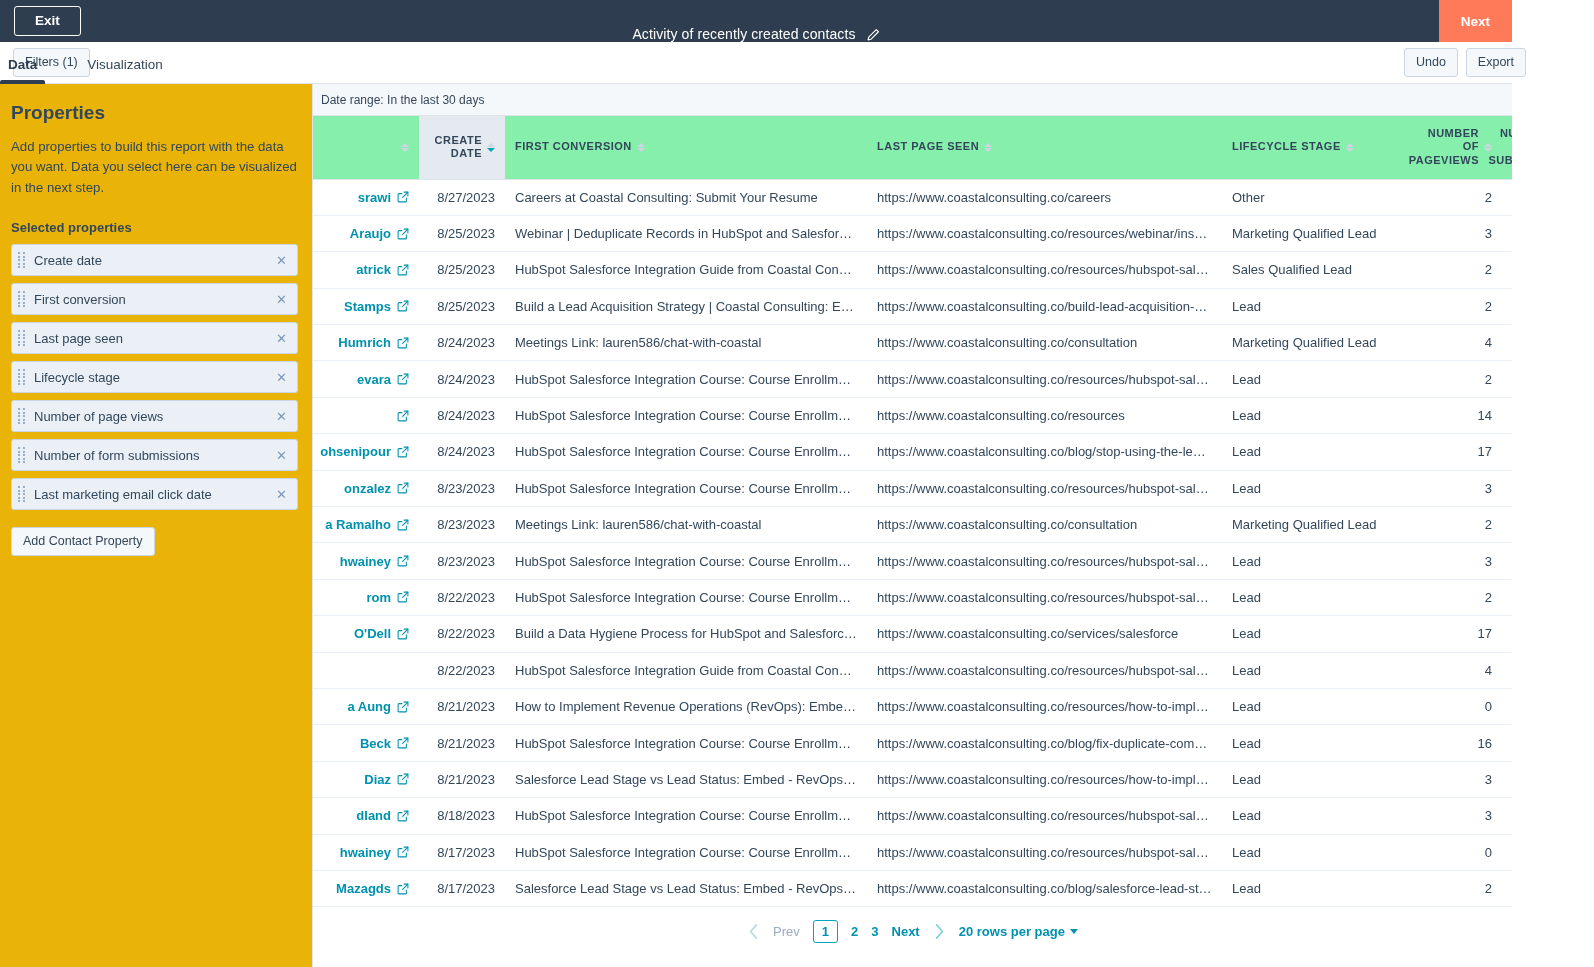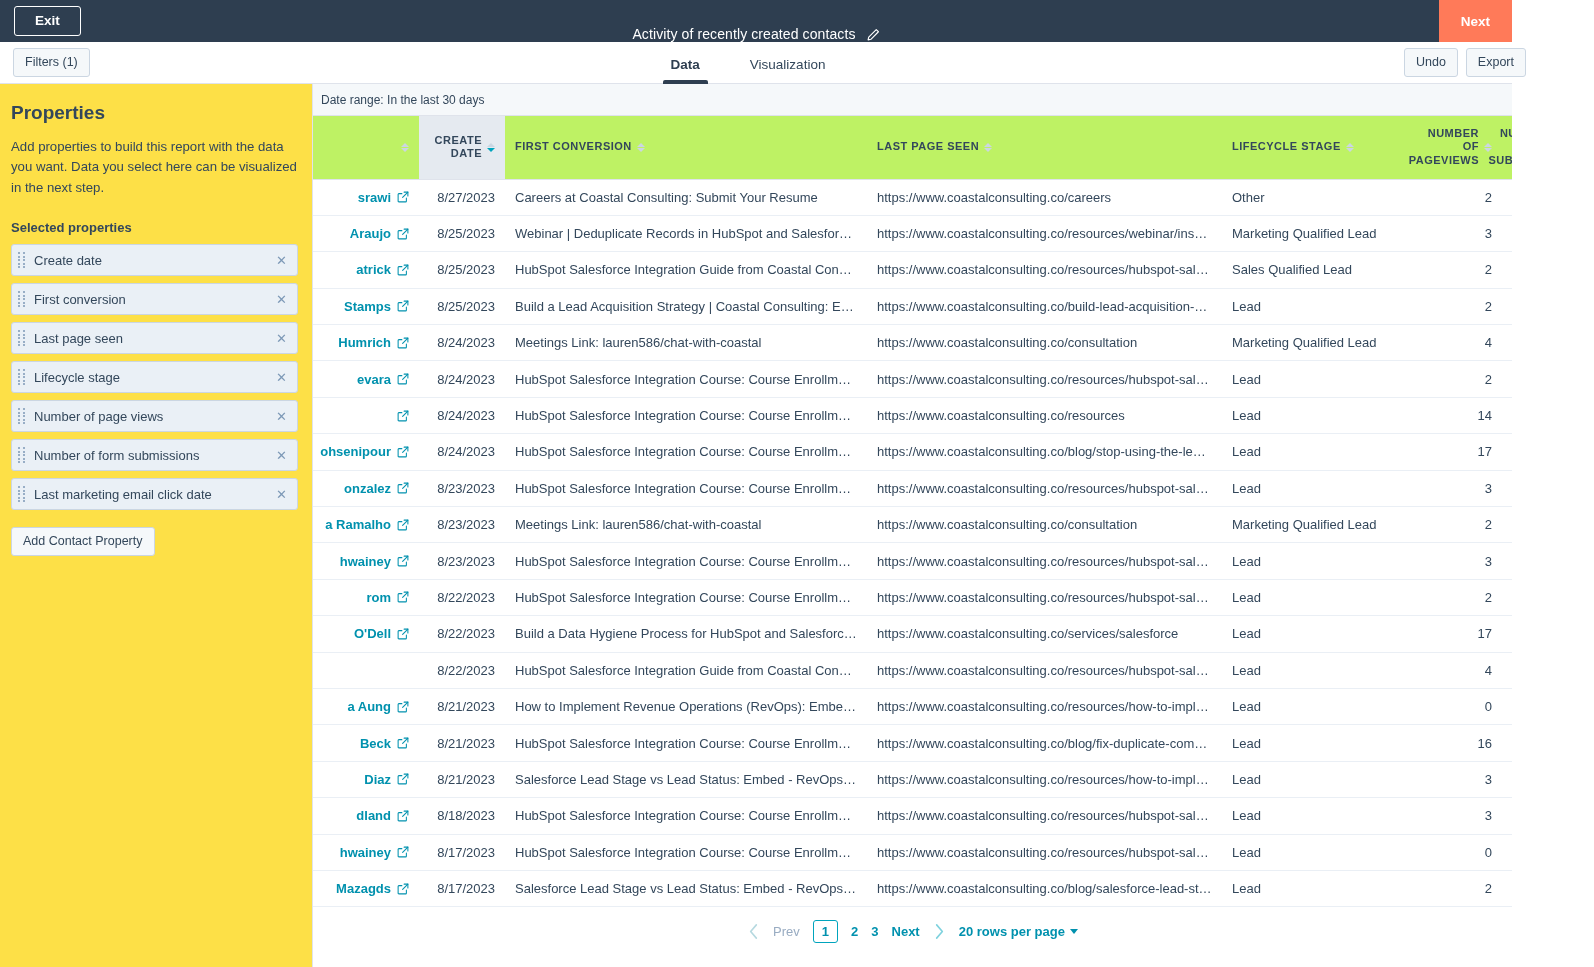--- a/index.html
+++ b/index.html
@@ -76,21 +76,21 @@
     font-size: 12.5px;
     padding: 5px 11px;
     cursor: pointer;
     font-family: inherit;
     line-height: 1.3;
     white-space: nowrap;
   }
   .filters-btn { margin-left: 13px; }
   .toolbar-tabs {
     position: absolute; left: 0; right: 16px;
-    display: flex; justify-content: center; align-items: flex-end;
+    display: flex; align-items: flex-end;
     gap: 34px;
     height: 42px;
   }
   .tab {
     font-size: 13.5px;
     color: #33475b;
     padding: 0 8px 12px 8px;
     cursor: pointer;
     position: relative;
   }
@@ -110,21 +110,21 @@
     position: relative; z-index: 2;
   }
   .toolbar-right .btn-light:last-child { margin-right: -14px; }
 
   
   .body { flex: 1 1 auto; display: flex; min-height: 0; }
 
   
   .sidebar {
     width: 313px; flex: 0 0 313px;
-    background: #fde047;
+    background: #eab308;
     border-right: 1px solid #dfe3eb;
     padding: 18px 14px 0 11px;
     overflow: hidden;
   }
   .sidebar h1 {
     font-size: 19px;
     color: #33475b;
     margin: 0 0 13px 0;
     font-weight: 700;
   }
@@ -199,21 +199,21 @@
   }
   table.grid {
     border-collapse: collapse;
     table-layout: fixed;
     width: 1387px;            
     margin-left: -106px;       
     font-size: 13px;
     color: #33475b;
   }
   table.grid thead th {
-    background: #bef264;
+    background: #86efac;
     border-bottom: 1px solid #dfe3eb;
     font-size: 11px;
     font-weight: 700;
     letter-spacing: .5px;
     color: #33475b;
     text-transform: uppercase;
     height: 63px;
     vertical-align: middle;
     padding: 0 10px;
     text-align: left;

